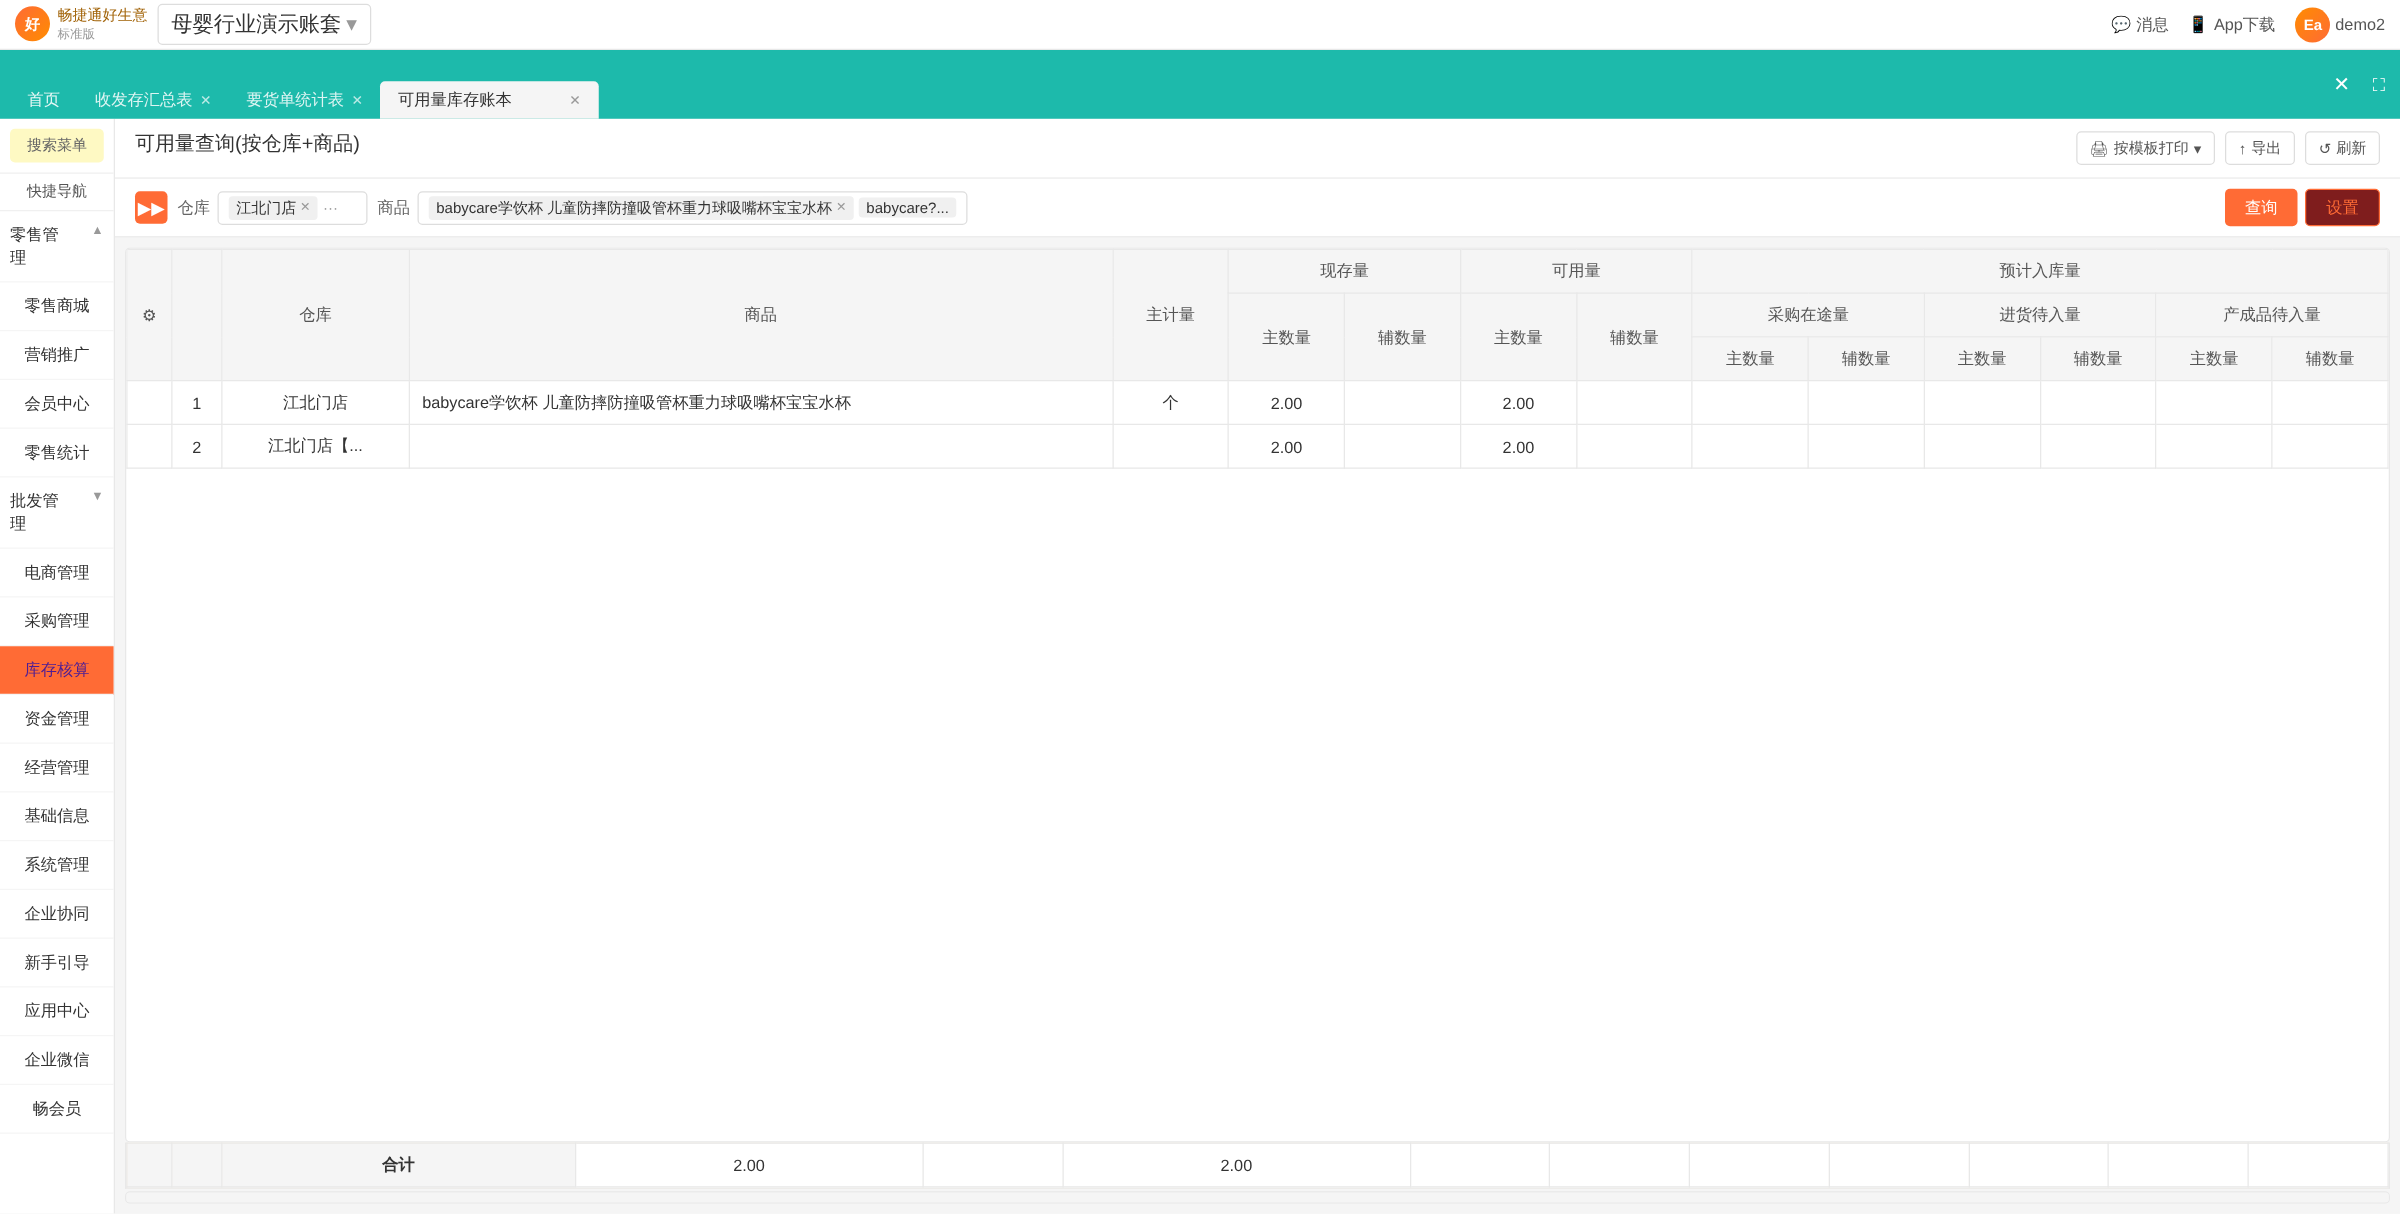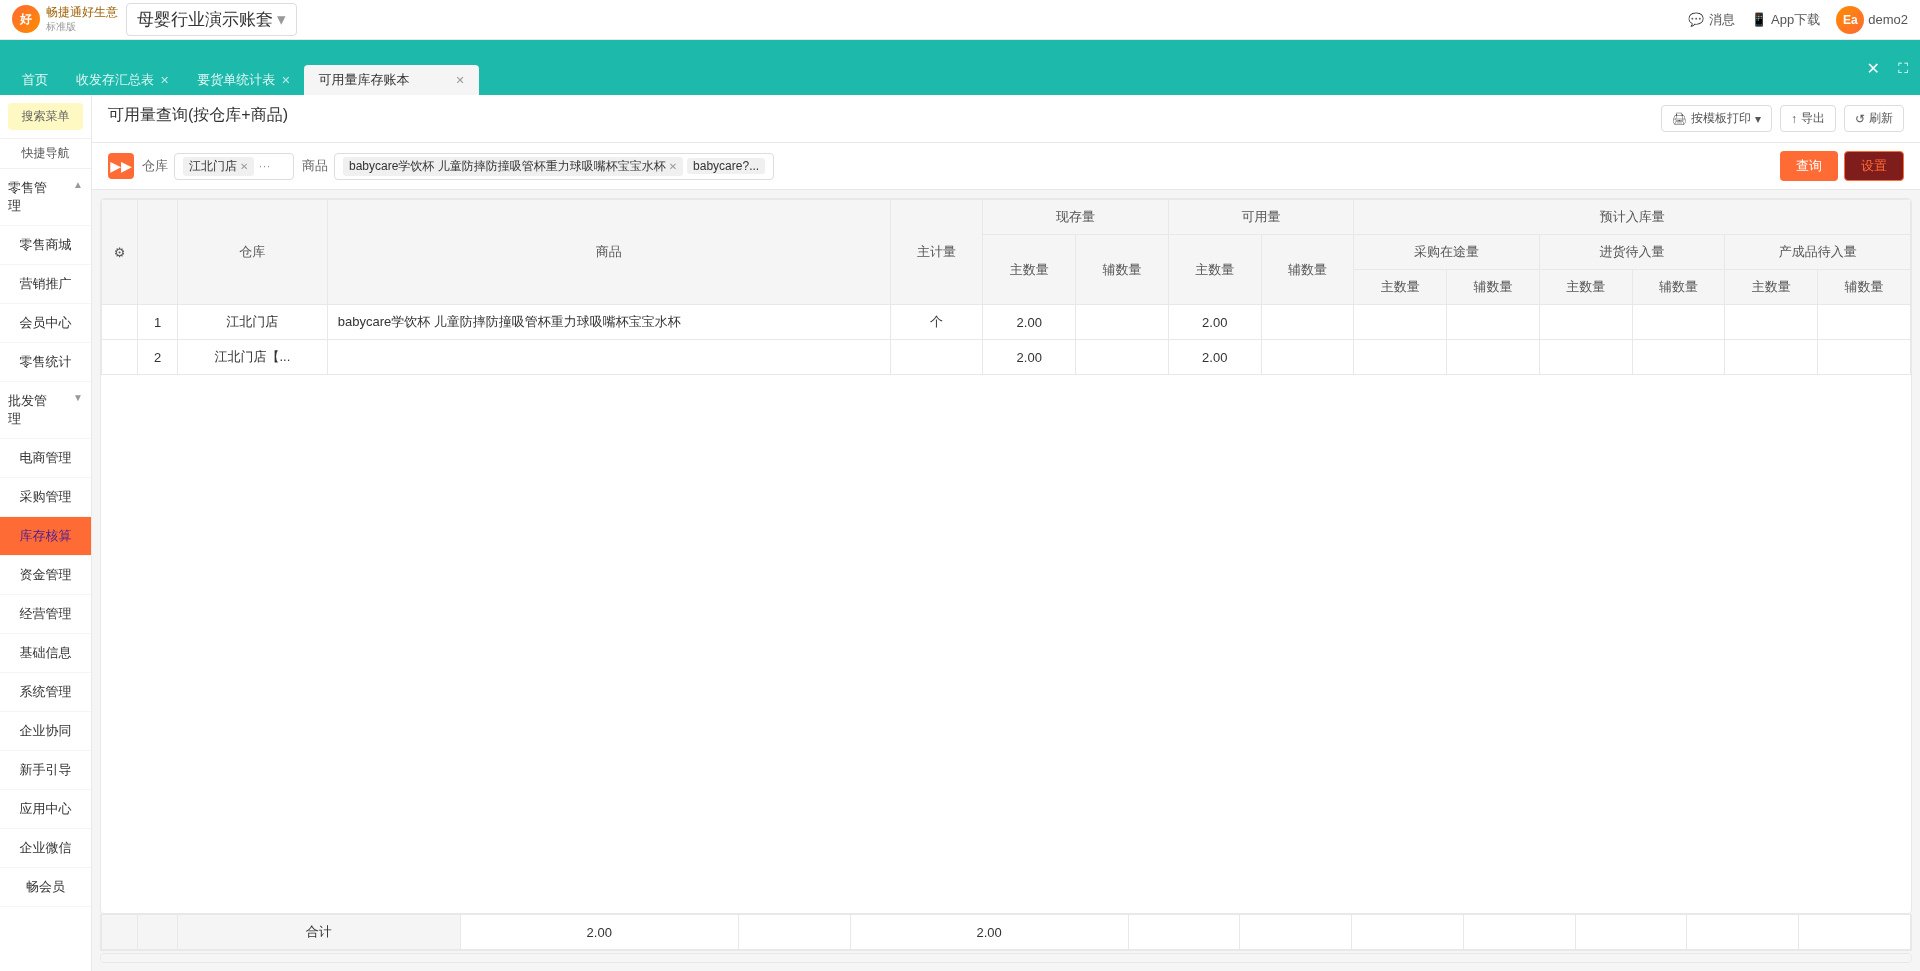--- a/index.html
+++ b/index.html
@@ -663,21 +663,21 @@
           </tbody>
         </table>
       </div>
 
       <div style="background:#fff9f0; border:1px solid #e8e8e8; border-top:none; display:flex; align-items:center; flex-shrink:0;">
         <table style="width:100%; border-collapse:collapse; font-size:13px;">
           <tbody>
               <tr>
             <td style="width:36px; border:1px solid #e8e8e8; padding:8px; background:#f5f5f5;"></td>
             <td style="width:40px; border:1px solid #e8e8e8; padding:8px; background:#f5f5f5;"></td>
-            <td style="border:1px solid #e8e8e8; padding:8px; background:#f5f5f5; font-weight:400; text-align:center;" colspan="3">合计</td>
+            <td style="border:1px solid #e8e8e8; padding:8px; background:#f5f5f5; font-weight:700; text-align:center;" colspan="3">合计</td>
             <td style="border:1px solid #e8e8e8; padding:8px; text-align:center; font-weight:500;">2.00</td>
             <td style="border:1px solid #e8e8e8; padding:8px;"></td>
             <td style="border:1px solid #e8e8e8; padding:8px; text-align:center; font-weight:500;">2.00</td>
             <td style="border:1px solid #e8e8e8; padding:8px;"></td>
             <td style="border:1px solid #e8e8e8; padding:8px;"></td>
             <td style="border:1px solid #e8e8e8; padding:8px;"></td>
             <td style="border:1px solid #e8e8e8; padding:8px;"></td>
             <td style="border:1px solid #e8e8e8; padding:8px;"></td>
             <td style="border:1px solid #e8e8e8; padding:8px;"></td>
             <td style="border:1px solid #e8e8e8; padding:8px;"></td>

